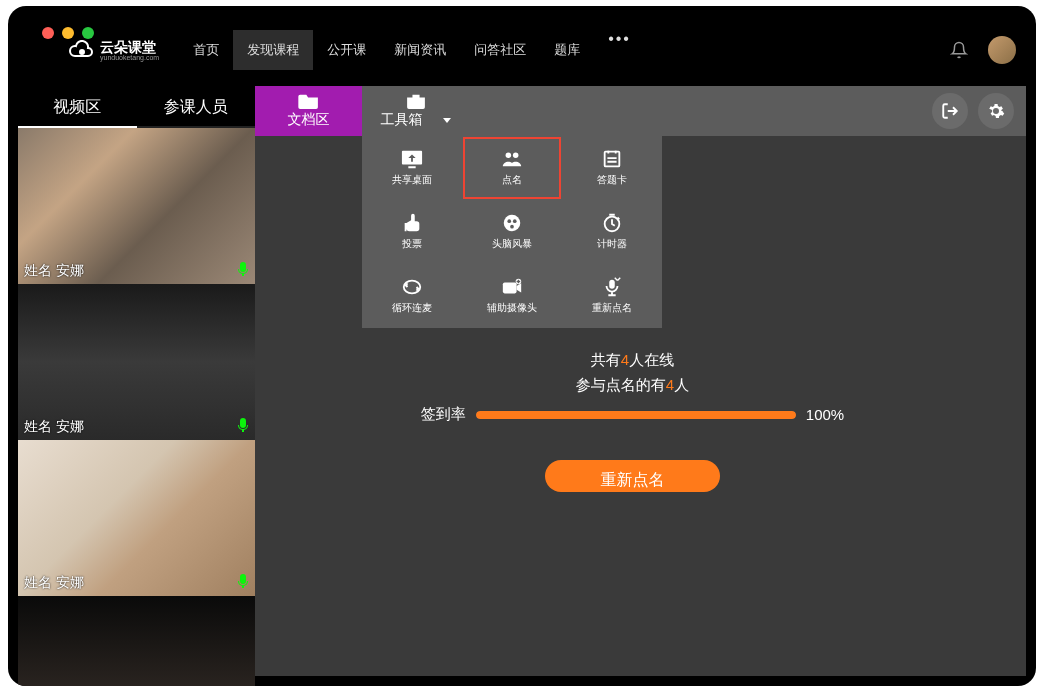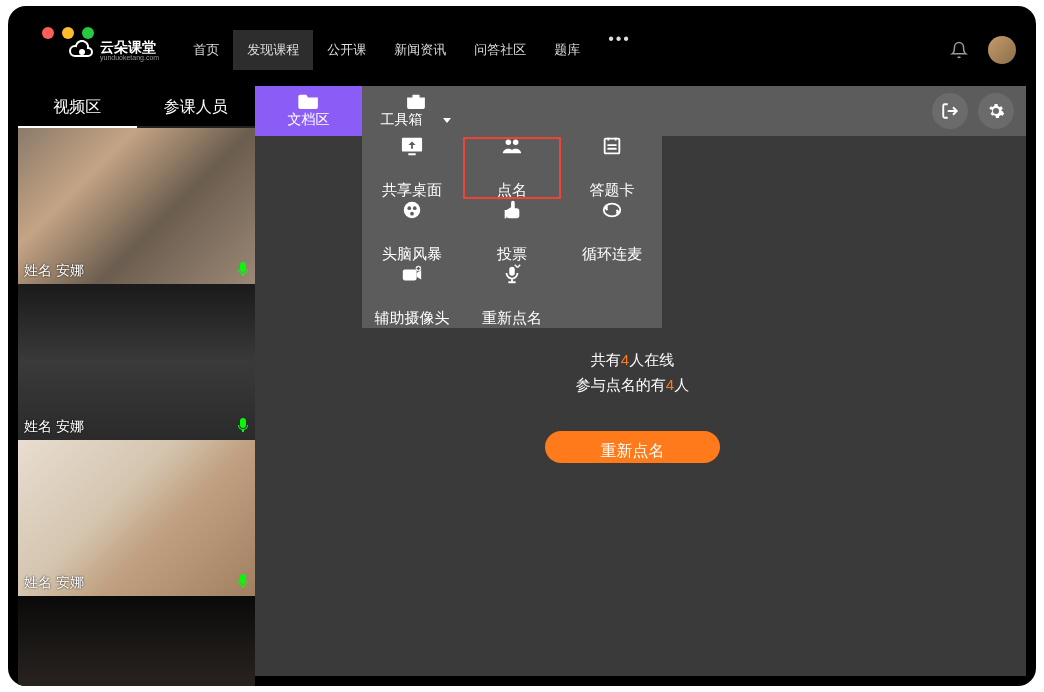--- a/index.html
+++ b/index.html
@@ -188,21 +188,21 @@
       display: flex;
       flex-direction: column;
       align-items: center;
       justify-content: center;
       color: #fff;
       font-size: 14px;
       cursor: pointer;
       gap: 2px;
     }
     .toolbar-btn.dark {
-      background: #8b5cf6;
+      background: #a21caf;
     }
     .toolbar-icon {
       width: 22px;
       height: 16px;
     }
     .toolbar-label-row {
       display: flex;
       align-items: center;
       gap: 20px;
     }
@@ -238,23 +238,23 @@
       width: 300px;
       background: #5c5c5c;
       display: grid;
       grid-template-columns: repeat(3, 1fr);
     }
     .tool-item {
       height: 64px;
       display: flex;
       flex-direction: column;
       align-items: center;
-      justify-content: space-between;
-      color: #fff;
-      font-size: 15px;
+      justify-content: center;
+      color: #fff;
+      font-size: 10px;
       cursor: pointer;
       gap: 4px;
     }
     .tool-item.highlighted {
       outline: 2px solid #e43;
       outline-offset: -3px;
     }
     .tool-icon {
       width: 22px;
       height: 20px;
@@ -451,32 +451,39 @@
       </div>
       <div class="tool-item">
         <svg class="tool-icon" viewBox="0 0 24 20" fill="none" stroke="#fff" stroke-width="2">
             <rect x="4" y="2" width="16" height="16" rx="1"></rect>
             <path d="M8 1v3m8-3v3M7 9h10M7 13h10"></path>
           </svg>
         <span>答题卡</span>
       </div>
       <div class="tool-item">
         <svg class="tool-icon" viewBox="0 0 24 20" fill="#fff">
+            <path d="M11 2a2 2 0 0 1 4 0v6h2a3 3 0 0 1 3 3v5a3 3 0 0 1-3 3H9a3 3 0 0 1-3-3v-6l5-3zM4 10h2v9H4z"></path>
+          </svg>
+        <span>投票</span>
+      </div>
+      <div class="tool-item">
+        <svg class="tool-icon" viewBox="0 0 24 20" fill="#fff">
             <circle cx="12" cy="10" r="9"></circle>
             <circle cx="9" cy="8" r="2" fill="#5c5c5c"></circle>
             <circle cx="15" cy="8" r="2" fill="#5c5c5c"></circle>
             <circle cx="12" cy="14" r="2" fill="#5c5c5c"></circle>
           </svg>
         <span>头脑风暴</span>
       </div>
       <div class="tool-item">
-        <svg class="tool-icon" viewBox="0 0 24 20" fill="#fff">
-            <path d="M11 2a2 2 0 0 1 4 0v6h2a3 3 0 0 1 3 3v5a3 3 0 0 1-3 3H9a3 3 0 0 1-3-3v-6l5-3zM4 10h2v9H4z"></path>
-          </svg>
-        <span>投票</span>
+        <svg class="tool-icon" viewBox="0 0 24 20" fill="none" stroke="#fff" stroke-width="2">
+            <circle cx="12" cy="11" r="8"></circle>
+            <path d="M12 6v5l3 2M9 1h6M18 4l2 2"></path>
+          </svg>
+        <span>计时器</span>
       </div>
       <div class="tool-item">
         <svg class="tool-icon" viewBox="0 0 24 20" fill="none" stroke="#fff" stroke-width="2">
             <path d="M3 10a9 7 0 0 1 18 0 9 7 0 0 1-18 0z"></path>
             <path d="M7 6l-2 2 2 2M17 14l2-2-2-2" fill="#fff"></path>
           </svg>
         <span>循环连麦</span>
       </div>
       <div class="tool-item">
         <svg class="tool-icon" viewBox="0 0 24 20" fill="#fff">
@@ -497,16 +504,23 @@
       </div>
     </div>
 
     <div class="rollcall-panel">
       <div class="rollcall-line">
         <span>共有</span><span class="orange">4</span><span>人在线</span>
       </div>
       <div class="rollcall-line">
         <span>参与点名的有</span><span class="orange">4</span><span>人</span>
       </div>
+      <div class="progress-row">
+        <span class="progress-label">签到率</span>
+        <div class="progress-bar-track">
+          <div class="progress-bar"></div>
+        </div>
+        <span class="progress-pct">100%</span>
+      </div>
       <div class="rollcall-btn">重新点名</div>
     </div>
   </div>
 </div>
 
 </body></html>

